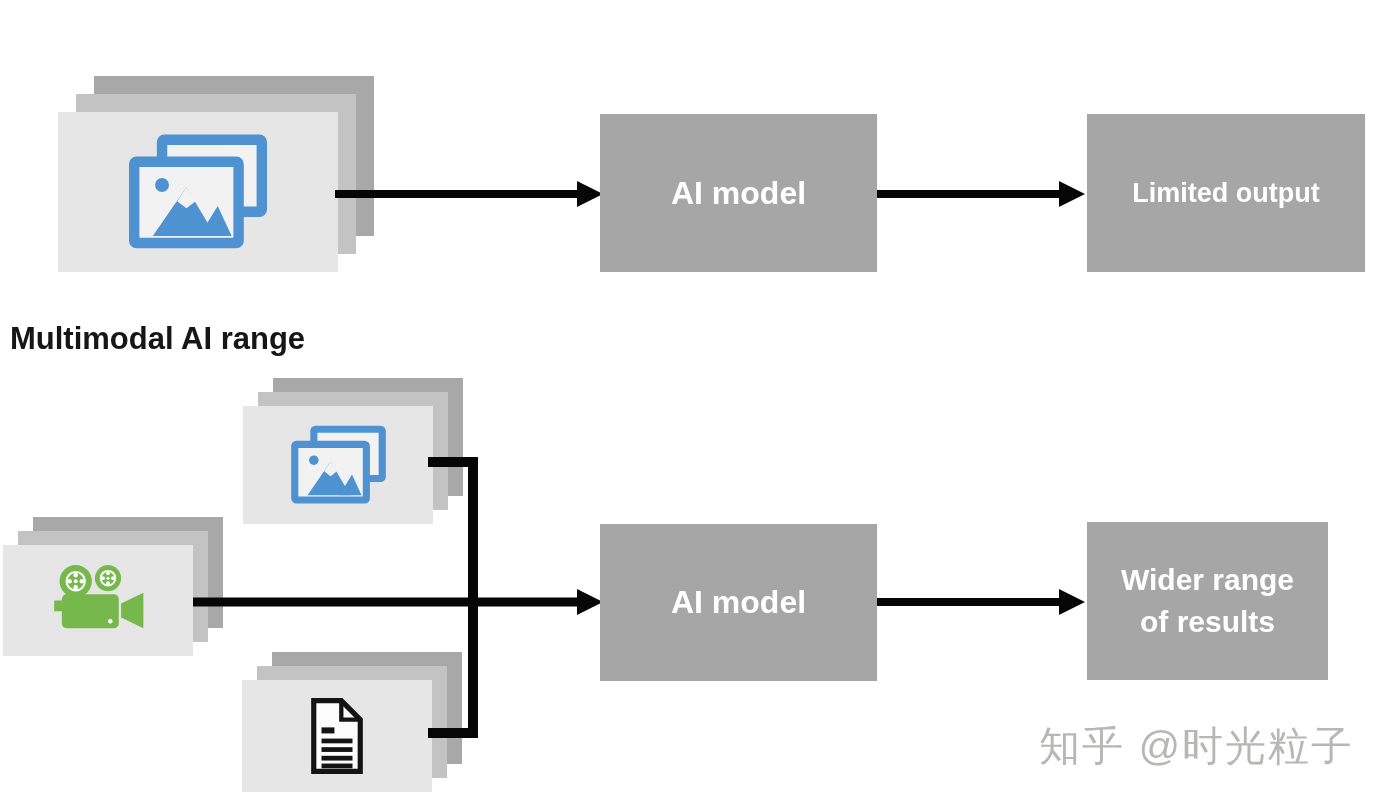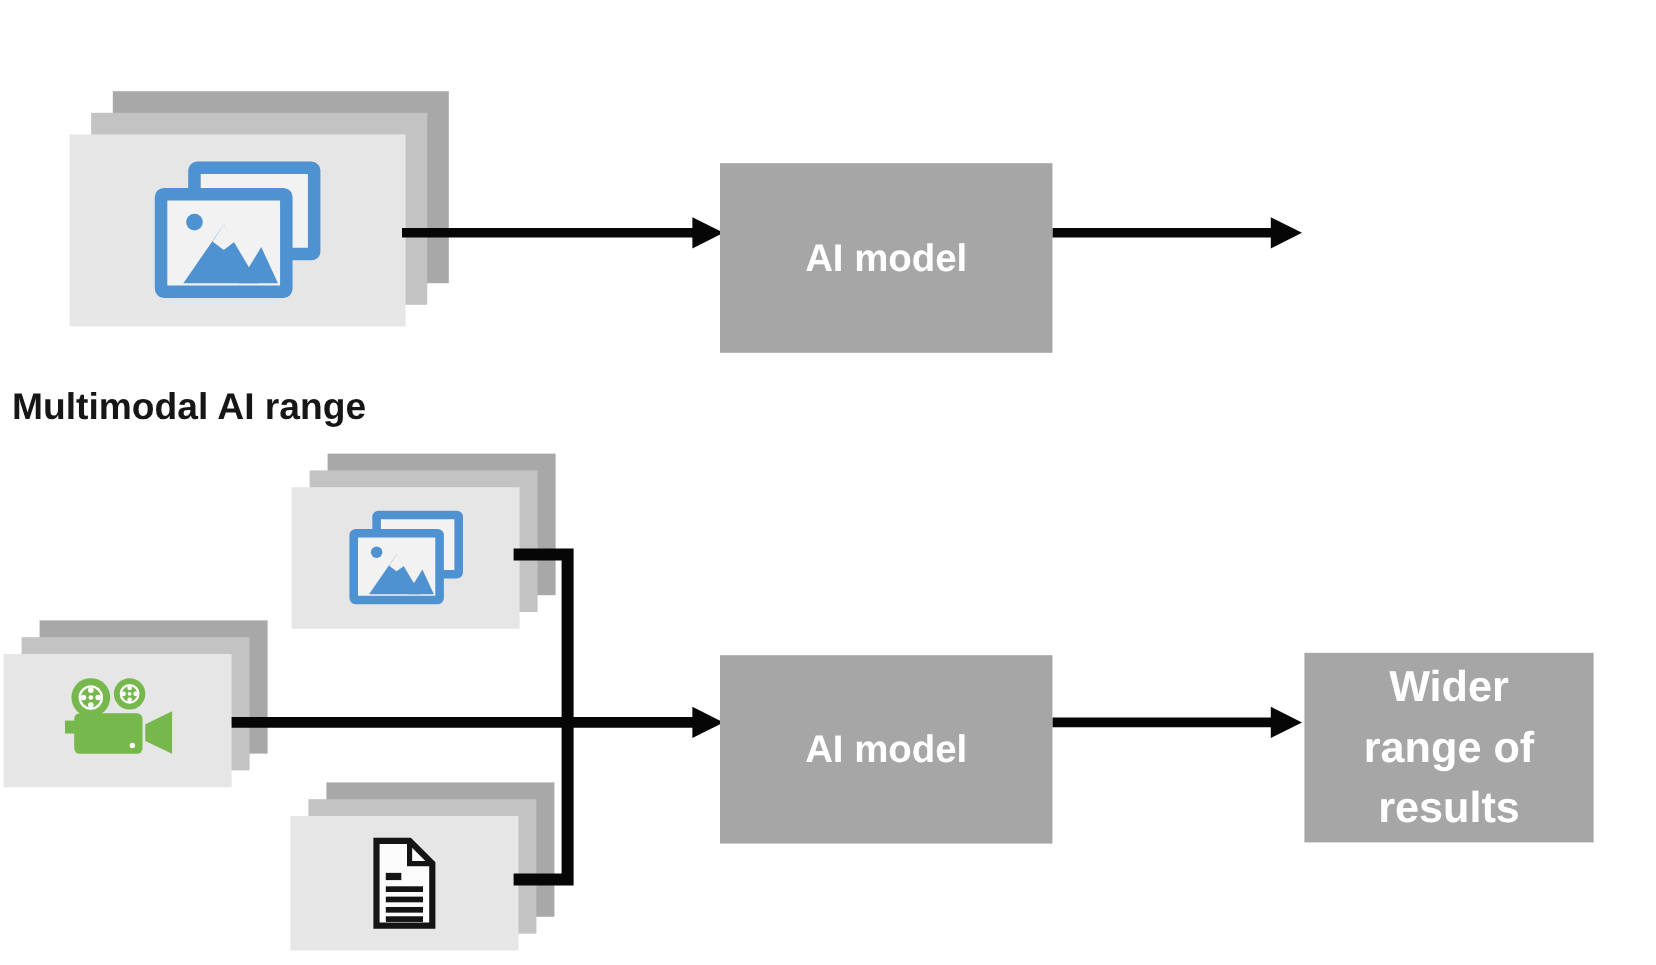--- a/index.html
+++ b/index.html
@@ -33,26 +33,26 @@
   #v-front{left:3px;top:545px;width:190px;height:111px;}
 
   
   #d-back{left:272px;top:652px;width:190px;height:112px;}
   #d-mid{left:257px;top:666px;width:190px;height:112px;}
   #d-front{left:242px;top:680px;width:190px;height:112px;}
 
   .gbox{
     position:absolute;background:var(--box-gray,#a6a6a6);color:var(--box-text,#fff);
     display:flex;align-items:center;justify-content:center;text-align:center;
-    font-weight:700;box-sizing:border-box;margin-top:22px;
+    font-weight:700;box-sizing:border-box;
   }
   #box-ai-1{left:600px;top:114px;width:277px;height:158px;font-size:32px;}
   #box-limited{left:1087px;top:114px;width:278px;height:158px;font-size:27px;}
   #box-ai-2{left:600px;top:524px;width:277px;height:157px;font-size:32px;}
-  #box-wider{left:1087px;top:522px;width:241px;height:158px;font-size:36px;line-height:1.4;padding:0 20px;}
+  #box-wider{left:1087px;top:522px;width:241px;height:158px;font-size:30px;line-height:1.4;padding:0 20px;}
 
   .connectors{position:absolute;left:0;top:0;z-index:5;pointer-events:none;}
   .cline{stroke:var(--arrow,#060606);fill:none;stroke-linejoin:miter;}
   .w8{stroke-width:8px;} .w9{stroke-width:9px;} .w10{stroke-width:10px;}
   .chead{fill:var(--arrow,#060606);}
 
   .gbox{z-index:6;}
   .title{z-index:7;}
 
   .frame{fill:#f3f2f2;stroke:var(--icon-blue,#4f92d1);stroke-width:9px;}
@@ -151,17 +151,19 @@
     <path d="M877,194 H1061" class="cline w8"></path>
     <polygon points="1085,194 1059,181 1059,207" class="chead"></polygon>
     <path d="M428,462 H473 V733 H428" class="cline w10"></path>
     <path d="M193,602 H579" class="cline w9"></path>
     <polygon points="603,602 577,589 577,615" class="chead"></polygon>
     <path d="M877,602 H1061" class="cline w8"></path>
     <polygon points="1085,602 1059,589 1059,615" class="chead"></polygon>
   </svg>
 
   <div class="gbox" id="box-ai-1">AI model</div>
+  <div class="gbox" id="box-limited">Limited output</div>
   <div class="gbox" id="box-ai-2">AI model</div>
   <div class="gbox" id="box-wider">Wider range of results</div>
 
+  <div class="watermark">知乎 @时光粒子</div>
 
 </div>
 
 </body></html>

